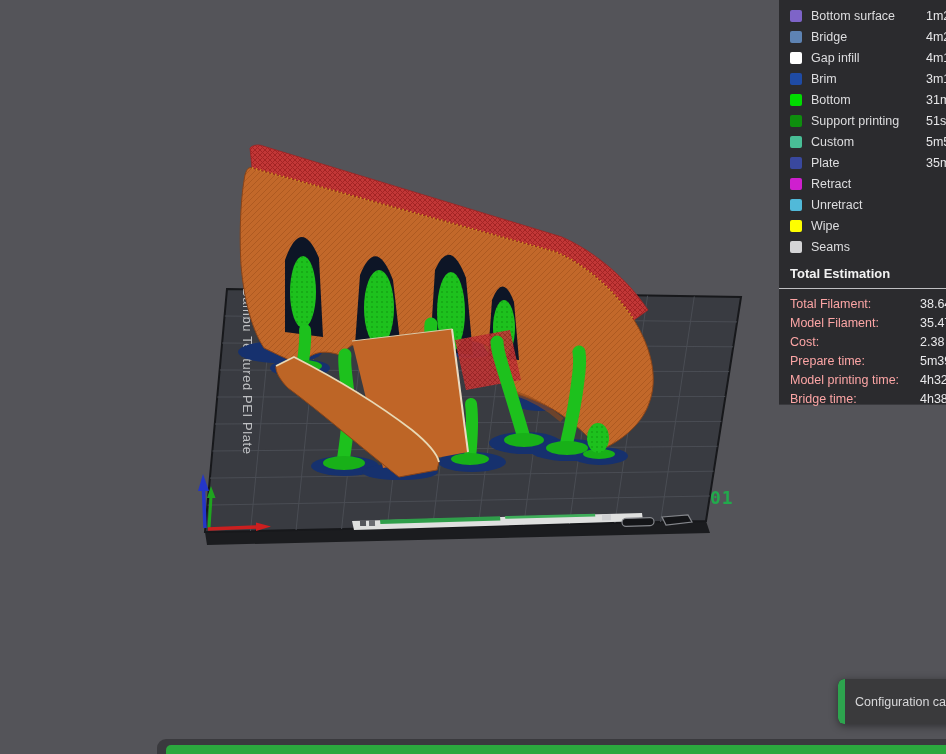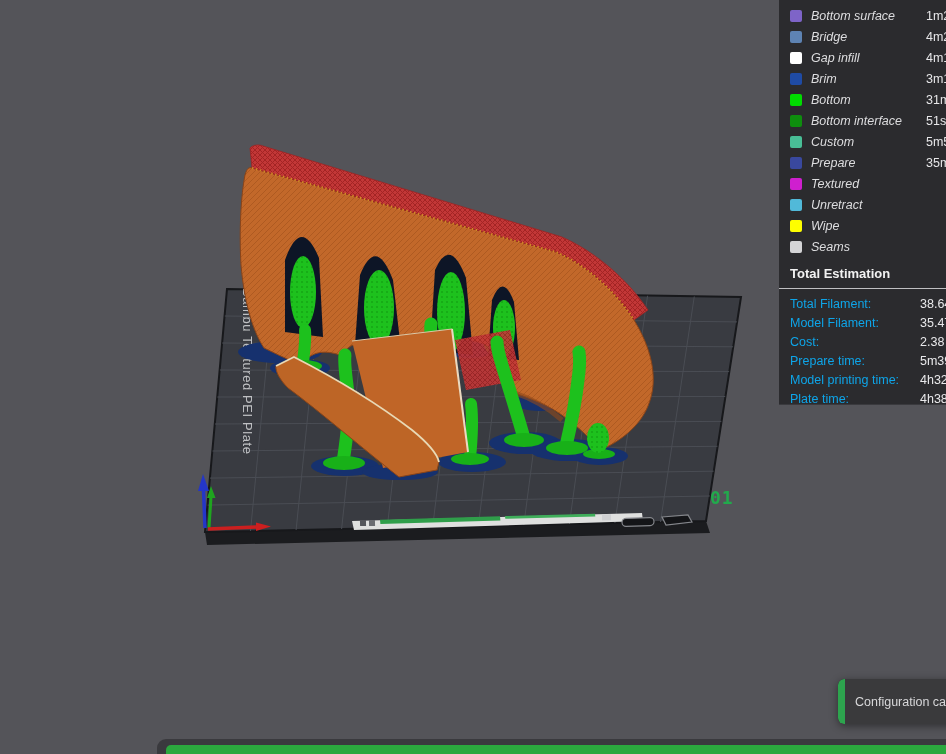--- a/index.html
+++ b/index.html
@@ -5,26 +5,26 @@
   html,body{margin:0;padding:0;background:#545459;}
   .screen{position:relative;width:946px;height:754px;overflow:hidden;background:#545459;
           font-family:"Liberation Sans", sans-serif;}
 
   
   .side-panel{position:absolute;left:779px;top:0;width:238px;height:405px;
               background:#2B2B2E;box-sizing:border-box;padding:5px 0 8px 11px;
               border-bottom:1px solid #3a3a3e;}
   .legend-row{display:flex;align-items:center;height:21px;gap:9px;cursor:pointer;}
   .swatch{width:12px;height:12px;border-radius:2px;flex:0 0 12px;}
-  .legend-label{width:106px;font-size:12.5px;color:#DDDDDF;white-space:nowrap;font-style:italic;}
+  .legend-label{width:106px;font-size:12.5px;color:#DDDDDF;white-space:nowrap;}
   .legend-time{font-size:12.5px;color:#E6E6E8;white-space:nowrap;}
   .est-title{margin-top:9px;font-size:13px;font-weight:bold;color:#F2F2F2;height:19px;}
   .est-divider{height:1px;background:#BFBFC2;margin:3px 0 5px -11px;}
   .est-row{display:flex;align-items:center;height:19px;}
-  .est-label{width:130px;font-size:12.5px;color:#0ea5e9;white-space:nowrap;}
+  .est-label{width:130px;font-size:12.5px;color:#fca5a5;white-space:nowrap;}
   .est-value{font-size:12.5px;color:#E9E9EB;white-space:nowrap;}
 
   
   .toast{position:absolute;left:838px;top:679px;width:140px;height:45px;background:#3A3A3C;
          border-radius:6px;overflow:hidden;display:flex;align-items:center;
          box-shadow:0 2px 8px rgba(0,0,0,.45);cursor:pointer;}
   .toast-accent{position:absolute;left:0;top:0;width:7px;height:100%;border-radius:6px 0 0 6px;}
   .toast-text{padding-left:17px;font-size:12.5px;color:#D8D8DA;white-space:nowrap;}
 
   
@@ -224,36 +224,36 @@
       <span class="legend-label">Brim</span>
       <span class="legend-time">3m16</span>
     </div>
     <div class="legend-row">
       <span class="swatch" style="background-color: rgb(0, 221, 0);"></span>
       <span class="legend-label">Bottom</span>
       <span class="legend-time">31m1</span>
     </div>
     <div class="legend-row">
       <span class="swatch" style="background-color: rgb(14, 142, 14);"></span>
-      <span class="legend-label">Bottom interface</span>
+      <span class="legend-label">Support printing</span>
       <span class="legend-time">51s</span>
     </div>
     <div class="legend-row">
       <span class="swatch" style="background-color: rgb(73, 190, 150);"></span>
       <span class="legend-label">Custom</span>
       <span class="legend-time">5m55</span>
     </div>
     <div class="legend-row">
       <span class="swatch" style="background-color: rgb(57, 72, 158);"></span>
-      <span class="legend-label">Prepare</span>
+      <span class="legend-label">Plate</span>
       <span class="legend-time">35m1</span>
     </div>
     <div class="legend-row">
       <span class="swatch" style="background-color: rgb(207, 31, 207);"></span>
-      <span class="legend-label">Textured</span>
+      <span class="legend-label">Retract</span>
       <span class="legend-time"></span>
     </div>
     <div class="legend-row">
       <span class="swatch" style="background-color: rgb(81, 185, 217);"></span>
       <span class="legend-label">Unretract</span>
       <span class="legend-time"></span>
     </div>
     <div class="legend-row">
       <span class="swatch" style="background-color: rgb(254, 254, 0);"></span>
       <span class="legend-label">Wipe</span>
@@ -282,21 +282,21 @@
     </div>
     <div class="est-row">
       <span class="est-label">Prepare time:</span>
       <span class="est-value">5m39</span>
     </div>
     <div class="est-row">
       <span class="est-label">Model printing time:</span>
       <span class="est-value">4h32m</span>
     </div>
     <div class="est-row">
-      <span class="est-label">Plate time:</span>
+      <span class="est-label">Bridge time:</span>
       <span class="est-value">4h38m</span>
     </div>
   </div>
 
   <div class="toast">
     <div class="toast-accent" style="background-color: rgb(45, 164, 78);"></div>
     <div class="toast-text">Configuration ca</div>
   </div>
 
   <div class="bottombar-track"></div>

